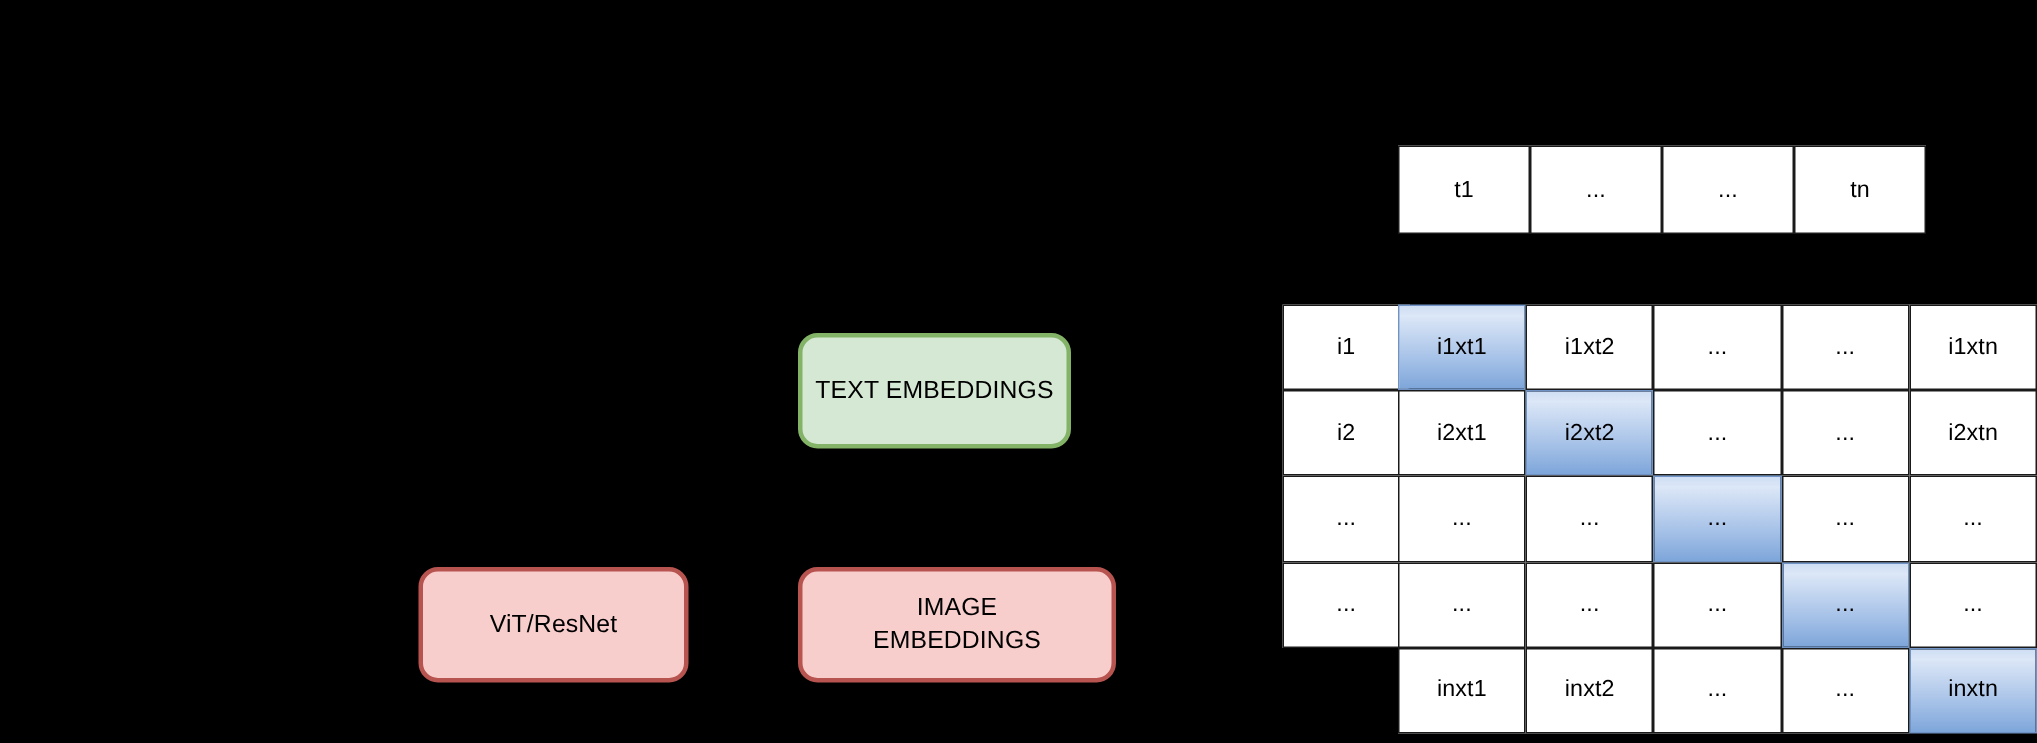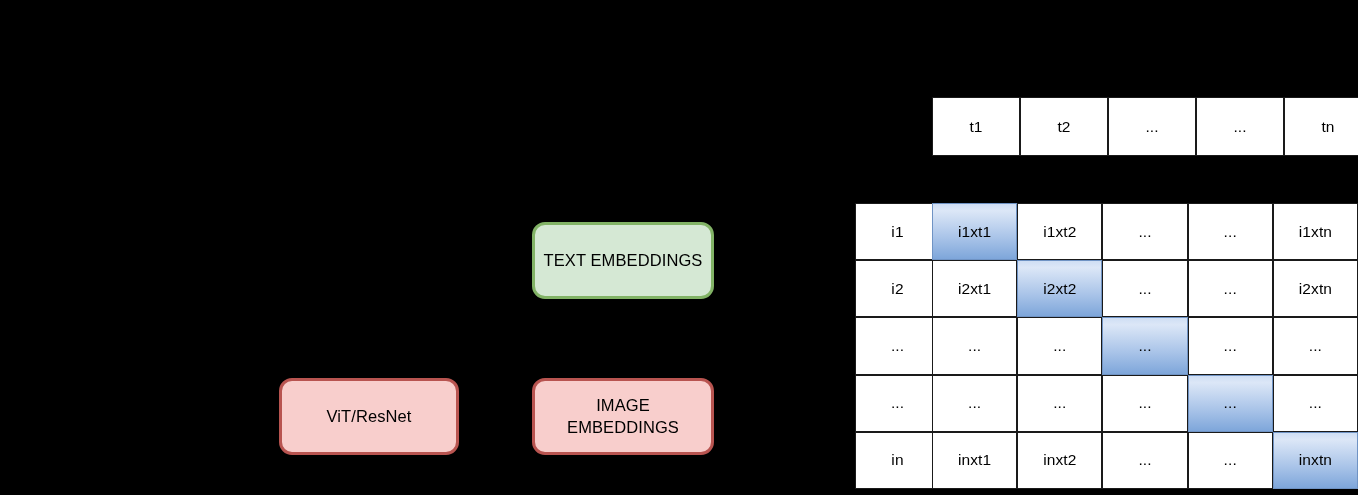--- a/index.html
+++ b/index.html
@@ -47,21 +47,21 @@
     border-color: #82b366;
   }
   .node-red {
     background: #f8cecc;
     border-color: #b85450;
   }
 
   .node-encoder      { left: 279px; top: 222px; width: 180px; height: 77px; }
   .node-text-emb     { left: 532px; top: 222px; width: 182px; height: 77px; }
   .node-vit          { left: 279px; top: 378px; width: 180px; height: 77px; }
-  .node-image-emb    { left: 532px; top: 378px; width: 182px; height: 77px; }
+  .node-image-emb    { left: 532px; top: 378px; width: 212px; height: 77px; }
 
   
   .grid {
     position: absolute;
     display: grid;
     box-sizing: border-box;
   }
   .cell {
     box-sizing: border-box;
     background: #ffffff;
@@ -115,32 +115,30 @@
 
   <div class="node node-red node-vit">ViT/ResNet</div>
 
   <div class="node node-green node-text-emb">TEXT EMBEDDINGS</div>
 
   <div class="node node-red node-image-emb">IMAGE
 EMBEDDINGS</div>
 
   <div class="grid" id="col-headers">
       <div class="cell">t1</div>
-      <div class="cell">t2</div>
       <div class="cell">...</div>
       <div class="cell">...</div>
       <div class="cell">tn</div>
     </div>
 
   <div class="grid" id="row-headers">
       <div class="cell">i1</div>
       <div class="cell">i2</div>
       <div class="cell">...</div>
       <div class="cell">...</div>
-      <div class="cell">in</div>
     </div>
 
   <div class="grid" id="matrix-body">
       <div class="cell diag">i1xt1</div>
       <div class="cell">i1xt2</div>
       <div class="cell">...</div>
       <div class="cell">...</div>
       <div class="cell">i1xtn</div>
       <div class="cell">i2xt1</div>
       <div class="cell diag">i2xt2</div>

